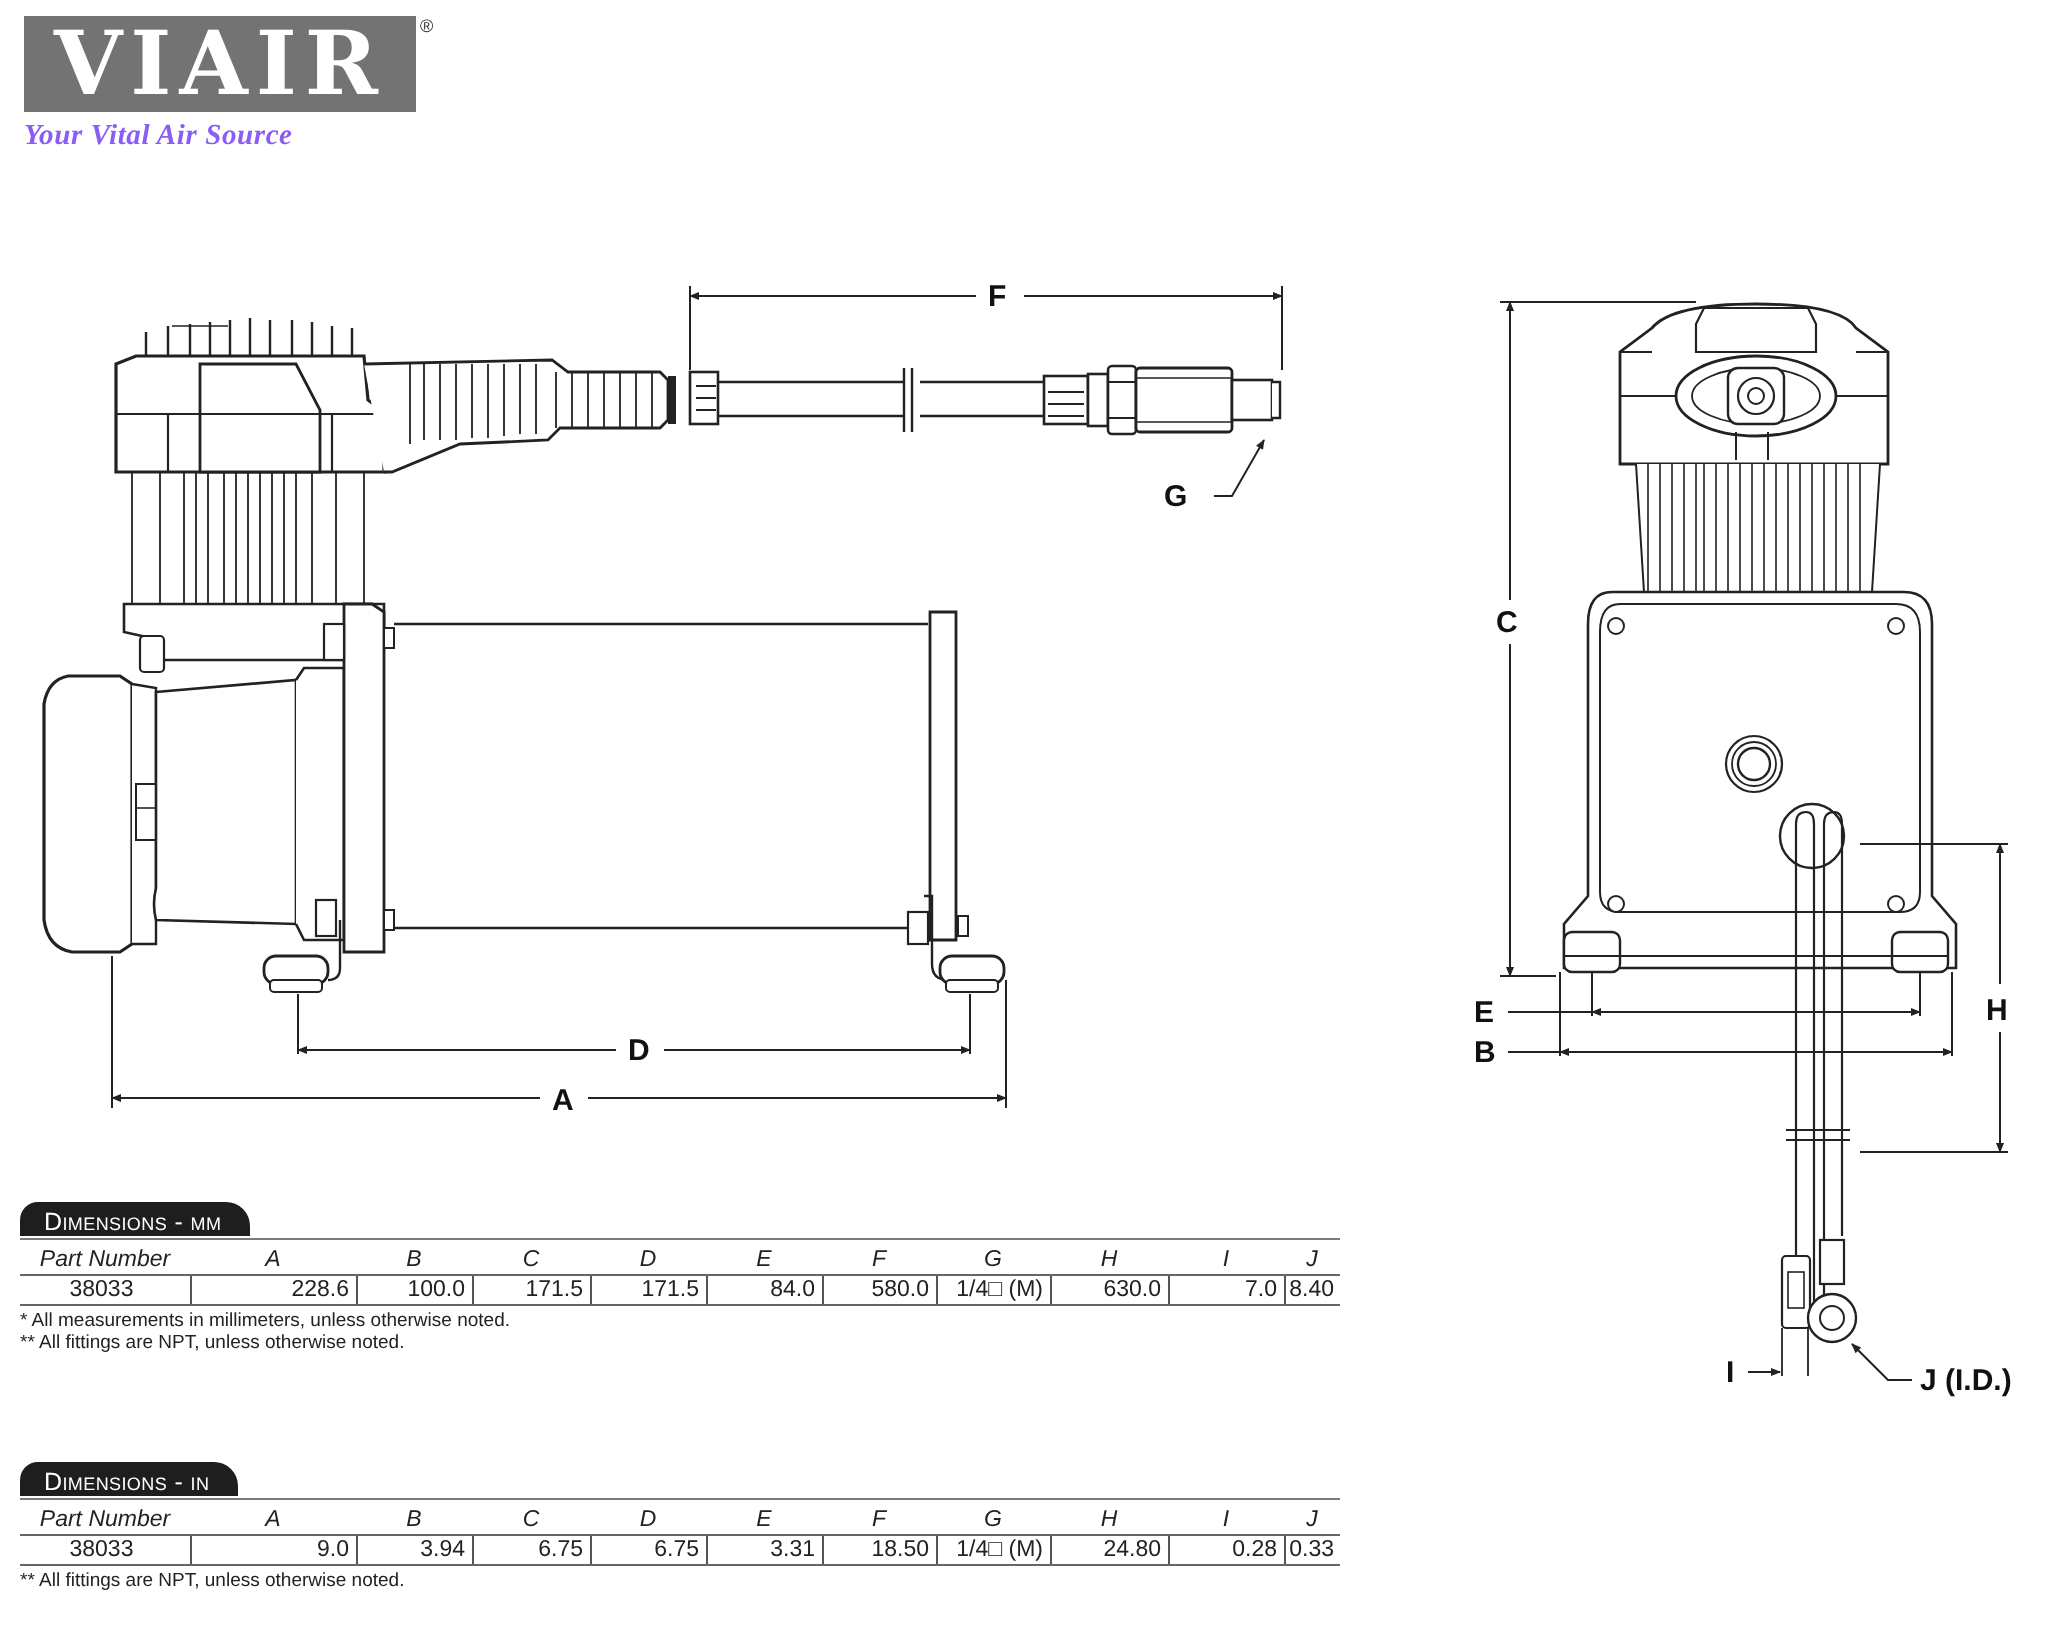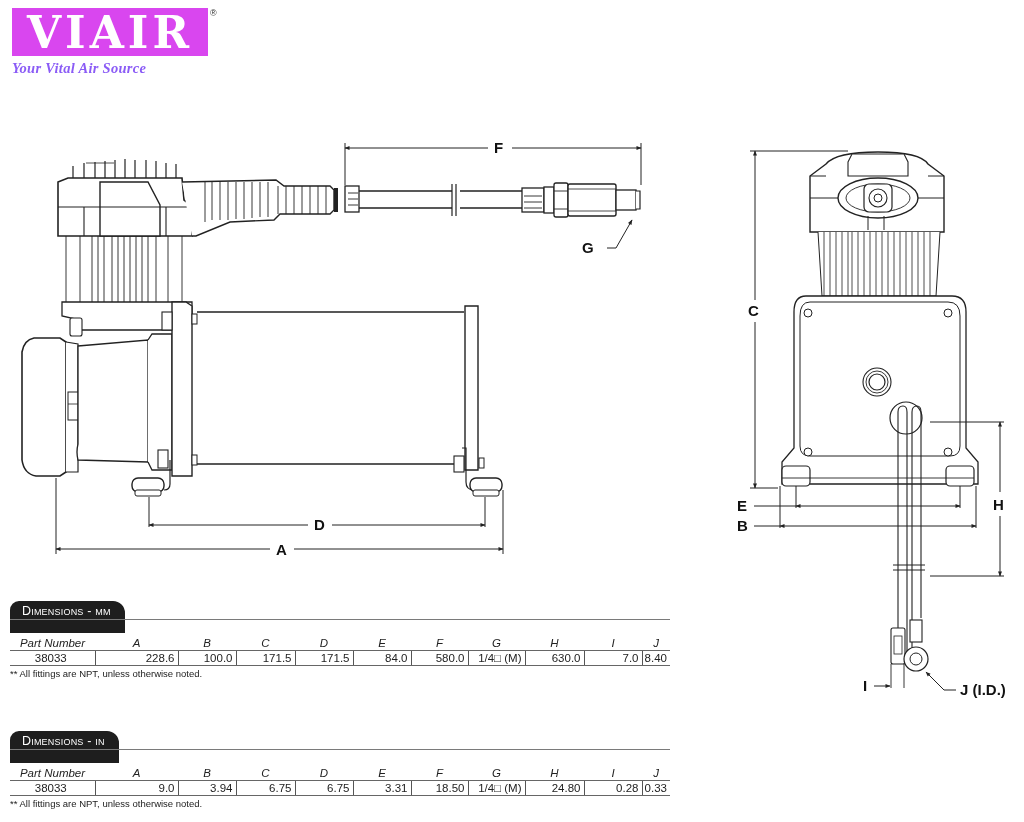--- a/index.html
+++ b/index.html
@@ -1,31 +1,31 @@
 <!DOCTYPE html>
 <html><head>
 <meta charset="utf-8">
 <style>
   html, body { margin: 0; padding: 0; background: #ffffff; }
   body { width: 1024px; height: 822px; position: relative; overflow: hidden; font-family: "Liberation Sans", sans-serif; color: #1a1a1a; }
 
   
   .logo { position: absolute; left: 12px; top: 8px; width: 205px; height: 70px; }
-  .logo-box { position: absolute; left: 0; top: 0; width: 196px; height: 48px; background: #d946ef; }
+  .logo-box { position: absolute; left: 0; top: 0; width: 196px; height: 48px; background: #737373; }
   .logo-text { position: absolute; left: 0; top: 2px; width: 196px; text-align: center; font-family: "DejaVu Serif", serif; font-weight: bold; font-size: 44px; letter-spacing: 4px; color: #ffffff; line-height: 46px; }
   .logo-reg { position: absolute; left: 198px; top: 0px; font-size: 9px; color: #333; }
   .logo-tag { position: absolute; left: 0; top: 52px; font-family: "Liberation Serif", serif; font-style: italic; font-weight: bold; font-size: 14.5px; color: #8b5cf6; letter-spacing: 0.3px; white-space: nowrap; }
 
   
   svg.drawing { position: absolute; left: 0; top: 0; }
   .dimlabel { font-family: "Liberation Sans", sans-serif; font-weight: bold; font-size: 15px; fill: #111; }
 
   
   .dim-section { position: absolute; left: 10px; width: 660px; }
-  .dim-tab { position: relative; display: inline-block; background: #1e1e1e; color: #fff; height: 32px; padding: 0 14px 0 12px; border-radius: 9px 12px 0 0; font-size: 12.5px; line-height: 20px; font-variant: small-caps; letter-spacing: 0.2px; }
+  .dim-tab { position: relative; display: inline-block; background: #1e1e1e; color: #fff; height: 17px; padding: 0 14px 0 12px; border-radius: 9px 12px 0 0; font-size: 12.5px; line-height: 20px; font-variant: small-caps; letter-spacing: 0.2px; }
   .dim-rule { position: absolute; left: 0; top: 18px; width: 660px; height: 1px; background: #7a7a7a; }
   table.dims { border-collapse: collapse; width: 660px; font-size: 11.5px; margin-top: 2px; }
   table.dims th { font-weight: normal; text-align: center; height: 15px; padding: 0; border-bottom: 1px solid #666; color: #222; font-style: italic; }
   table.dims td { text-align: right; padding: 0 3px 0 0; height: 14px; border-right: 1px solid #555; border-bottom: 1px solid #666; color: #222; }
   table.dims td:first-child { text-align: center; }
   table.dims td:last-child { border-right: none; }
   table.dims td.g { text-align: right; margin-left: 32px; }
   .note { font-size: 9.5px; color: #222; line-height: 11px; margin-top: 2px; }
   .note + .note { margin-top: 0; }
 </style>
@@ -247,20 +247,21 @@
       <td>171.5</td>
       <td>84.0</td>
       <td>580.0</td>
       <td class="g">1/4□ (M)</td>
       <td>630.0</td>
       <td>7.0</td>
       <td>8.40</td>
     </tr>
   </tbody>
     </table>
+  <div class="note">* All measurements in millimeters, unless otherwise noted.</div>
   <div class="note">** All fittings are NPT, unless otherwise noted.</div>
 </div>
 
 <div class="dim-section" style="top:731px;">
   <div class="dim-tab">Dimensions - in</div>
   <div class="dim-rule"></div>
   <table class="dims">
     <colgroup>
       <col style="width:85px">
         <col style="width:83px">

